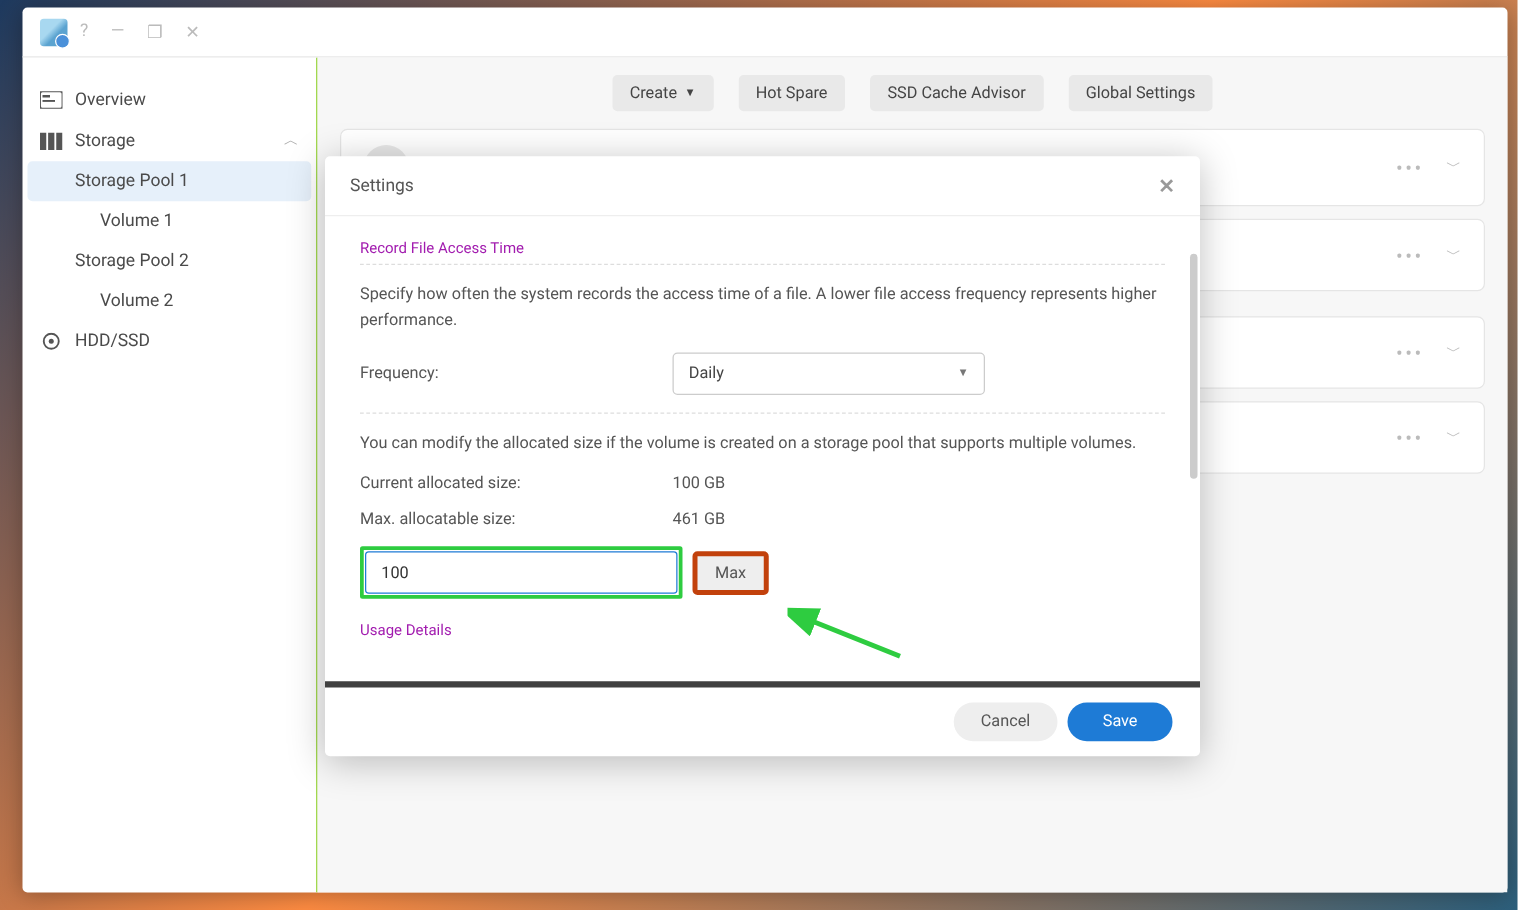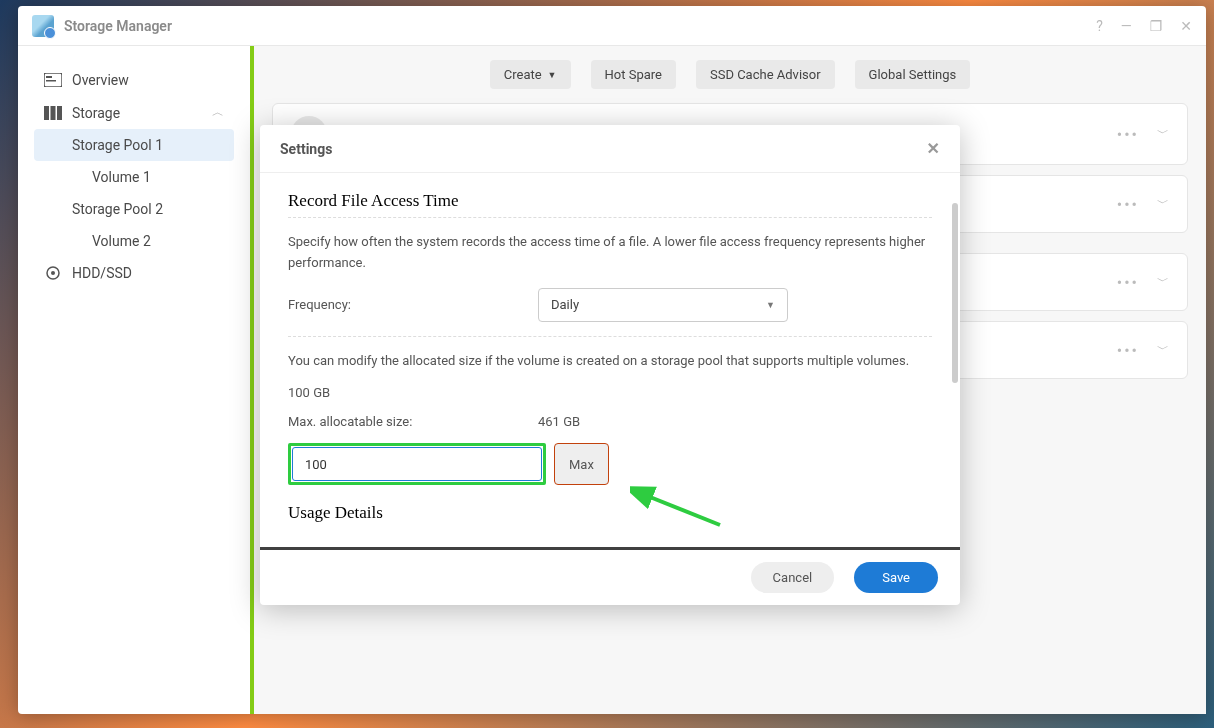--- a/index.html
+++ b/index.html
@@ -5,73 +5,72 @@
 * { box-sizing: border-box; margin: 0; padding: 0; font-family: -apple-system, BlinkMacSystemFont, "Segoe UI", Roboto, Arial, sans-serif; }
 body { background: linear-gradient(135deg, #1e3a5f 0%, #ff8c42 50%, #2c5f7c 100%); width: 1214px; height: 728px; overflow: hidden; position: relative; }
 .window { position: absolute; top: 6px; left: 18px; right: 8px; bottom: 14px; background: #fff; border-radius: 4px; box-shadow: 0 2px 20px rgba(0,0,0,0.3); display: flex; flex-direction: column; }
 .titlebar { height: 40px; display: flex; align-items: center; padding: 0 14px; border-bottom: 1px solid #e8e8e8; }
 .titlebar-icon { width: 22px; height: 22px; margin-right: 10px; background: linear-gradient(135deg, #a8d8f0 40%, #5ba3d0 60%); border-radius: 3px; position: relative; }
 .titlebar-icon::after { content: ''; position: absolute; right: -2px; bottom: -2px; width: 10px; height: 10px; background: #4a90d9; border-radius: 50%; border: 1px solid #fff; }
 .titlebar-title { color: #8a8a8a; font-size: 14px; font-weight: 600; flex: 1; }
 .titlebar-controls { display: flex; gap: 18px; color: #bbb; font-size: 14px; }
 .titlebar-controls span { cursor: pointer; }
 .window-body { flex: 1; display: flex; overflow: hidden; }
-.sidebar { width: 236px; border-right: 4px solid #84cc16; padding: 18px 16px; }
+.sidebar { width: 236px; border-right: 1px solid #84cc16; padding: 18px 4px; }
 .nav-item { display: flex; align-items: center; padding: 8px 10px; font-size: 14px; color: #4a4a4a; cursor: pointer; border-radius: 4px; }
 .nav-item.active { background: #e6f0fa; color: #4a4a4a; }
 .nav-icon { width: 18px; height: 14px; margin-right: 10px; display: inline-flex; align-items: center; justify-content: center; }
 .nav-chevron { margin-left: auto; color: #aaa; font-size: 12px; }
 .nav-sub { padding-left: 38px; }
 .nav-sub2 { padding-left: 58px; }
 .main { flex: 1; background: #f7f7f7; padding: 14px 18px; position: relative; overflow: hidden; }
 .toolbar { display: flex; gap: 20px; margin-bottom: 14px; justify-content: center; }
 .tb-btn { background: #e9e9e9; border: none; padding: 7px 14px; font-size: 13px; color: #444; border-radius: 4px; cursor: pointer; display: flex; align-items: center; }
 .tb-btn .caret { margin-left: 6px; font-size: 9px; }
 .pool-card { background: #fff; border: 1px solid #e5e5e5; border-radius: 6px; padding: 12px 18px; margin-bottom: 10px; display: flex; align-items: center; }
 .pool-icon { width: 36px; height: 36px; background: #e8e8e8; border-radius: 50%; margin-right: 18px; }
 .pool-title { font-weight: 600; font-size: 14px; color: #333; flex: 0 0 340px; }
 .pool-size { font-size: 13px; color: #555; flex: 1; }
 .pool-actions { display: flex; gap: 18px; color: #bbb; font-size: 16px; }
 .dots { letter-spacing: 2px; cursor: pointer; }
 .expand { cursor: pointer; font-size: 12px; }
 
 .modal { position: absolute; top: 125px; left: 260px; width: 700px; height: 480px; background: #fff; border-radius: 4px; box-shadow: 0 4px 30px rgba(0,0,0,0.25); display: flex; flex-direction: column; z-index: 100; }
 .modal-header { padding: 14px 20px; border-bottom: 1px solid #eee; display: flex; align-items: center; }
-.modal-title { font-size: 14px; font-weight: 700; color: #555; flex: 1; }
+.modal-title { font-size: 14px; font-weight: 400; color: #555; flex: 1; }
 .modal-close { color: #999; cursor: pointer; font-size: 16px; font-weight: bold; }
 .modal-body { flex: 1; padding: 18px 28px 10px 28px; overflow-y: auto; position: relative; }
 .modal-scrollbar { position: absolute; right: 2px; top: 30px; width: 6px; height: 180px; background: #ccc; border-radius: 3px; }
-.section-title { color: #000000; font-size: 17px; margin-bottom: 6px; font-family: Liberation Serif, serif; }
+.section-title { color: #a21caf; font-size: 12px; margin-bottom: 6px; }
 .section-divider { border-bottom: 1px dashed #ddd; margin-bottom: 14px; }
 .section-desc { font-size: 13px; color: #555; line-height: 1.6; margin-bottom: 14px; }
 .form-row { display: flex; align-items: center; margin-bottom: 14px; font-size: 13px; color: #555; }
 .form-label { width: 250px; }
 .form-value { color: #555; }
 .select-box { width: 250px; height: 34px; border: 1px solid #ccc; border-radius: 4px; padding: 0 12px; display: flex; align-items: center; justify-content: space-between; cursor: pointer; font-size: 13px; color: #444; }
 .select-caret { font-size: 9px; color: #777; }
-.input-group { display: flex; gap: 8px; }
+.input-group { display: flex; gap: 8px; align-items: center; }
 .text-input { width: 250px; height: 34px; border: 1px solid #1e7bd6; border-radius: 3px; padding: 0 12px; font-size: 13px; color: #333; outline: none; }
 .highlight-box { border: 3px solid #2ecc40; padding: 1px; border-radius: 2px; }
-.max-btn { background: #eee; border: 1px solid #c2410c; padding: 6px 14px; font-size: 13px; color: #555; border-radius: 4px; cursor: pointer; }
-.modal-footer { padding: 12px 22px; display: flex; justify-content: flex-end; gap: 20px; border-top: 3px solid #404040; }
+.max-btn { background: #eee; border: 4px solid #c2410c; padding: 6px 14px; font-size: 13px; color: #555; border-radius: 4px; cursor: pointer; }
+.modal-footer { padding: 12px 22px; display: flex; justify-content: flex-end; gap: 8px; border-top: 5px solid #404040; }
 .btn-cancel { background: #eee; border: none; padding: 8px 22px; font-size: 13px; color: #555; border-radius: 16px; cursor: pointer; }
 .btn-save { background: #1e7bd6; border: none; padding: 8px 28px; font-size: 13px; color: #fff; border-radius: 16px; cursor: pointer; }
 
 .arrow-annotation { position: absolute; top: 485px; left: 630px; z-index: 200; pointer-events: none; }
 .arrow-svg { width: 100px; height: 50px; }
 
 svg.icon { width: 18px; height: 14px; }
 </style>
 </head>
 <body>
 
 <div class="window">
   <div class="titlebar">
     <div class="titlebar-icon"></div>
-    <div class="titlebar-title">Storage Manager</div>
     <div class="titlebar-controls">
       <span>?</span>
       <span>—</span>
       <span>❐</span>
       <span>✕</span>
     </div>
   </div>
   <div class="window-body">
     <div class="sidebar">
       <div class="nav-item">
@@ -175,20 +174,21 @@
       <div class="form-label">Frequency:</div>
       <div class="select-box">
         <span>Daily</span>
         <span class="select-caret">▼</span>
       </div>
     </div>
 
     <div class="section-divider"></div>
     <div class="section-desc">You can modify the allocated size if the volume is created on a storage pool that supports multiple volumes.</div>
     <div class="form-row">
+      <div class="form-label">Current allocated size:</div>
       <div class="form-value">100 GB</div>
     </div>
     <div class="form-row">
       <div class="form-label">Max. allocatable size:</div>
       <div class="form-value">461 GB</div>
     </div>
     <div class="form-row">
       <div class="input-group">
         <span class="highlight-box">
           <input class="text-input" type="text" value="100" style="">

